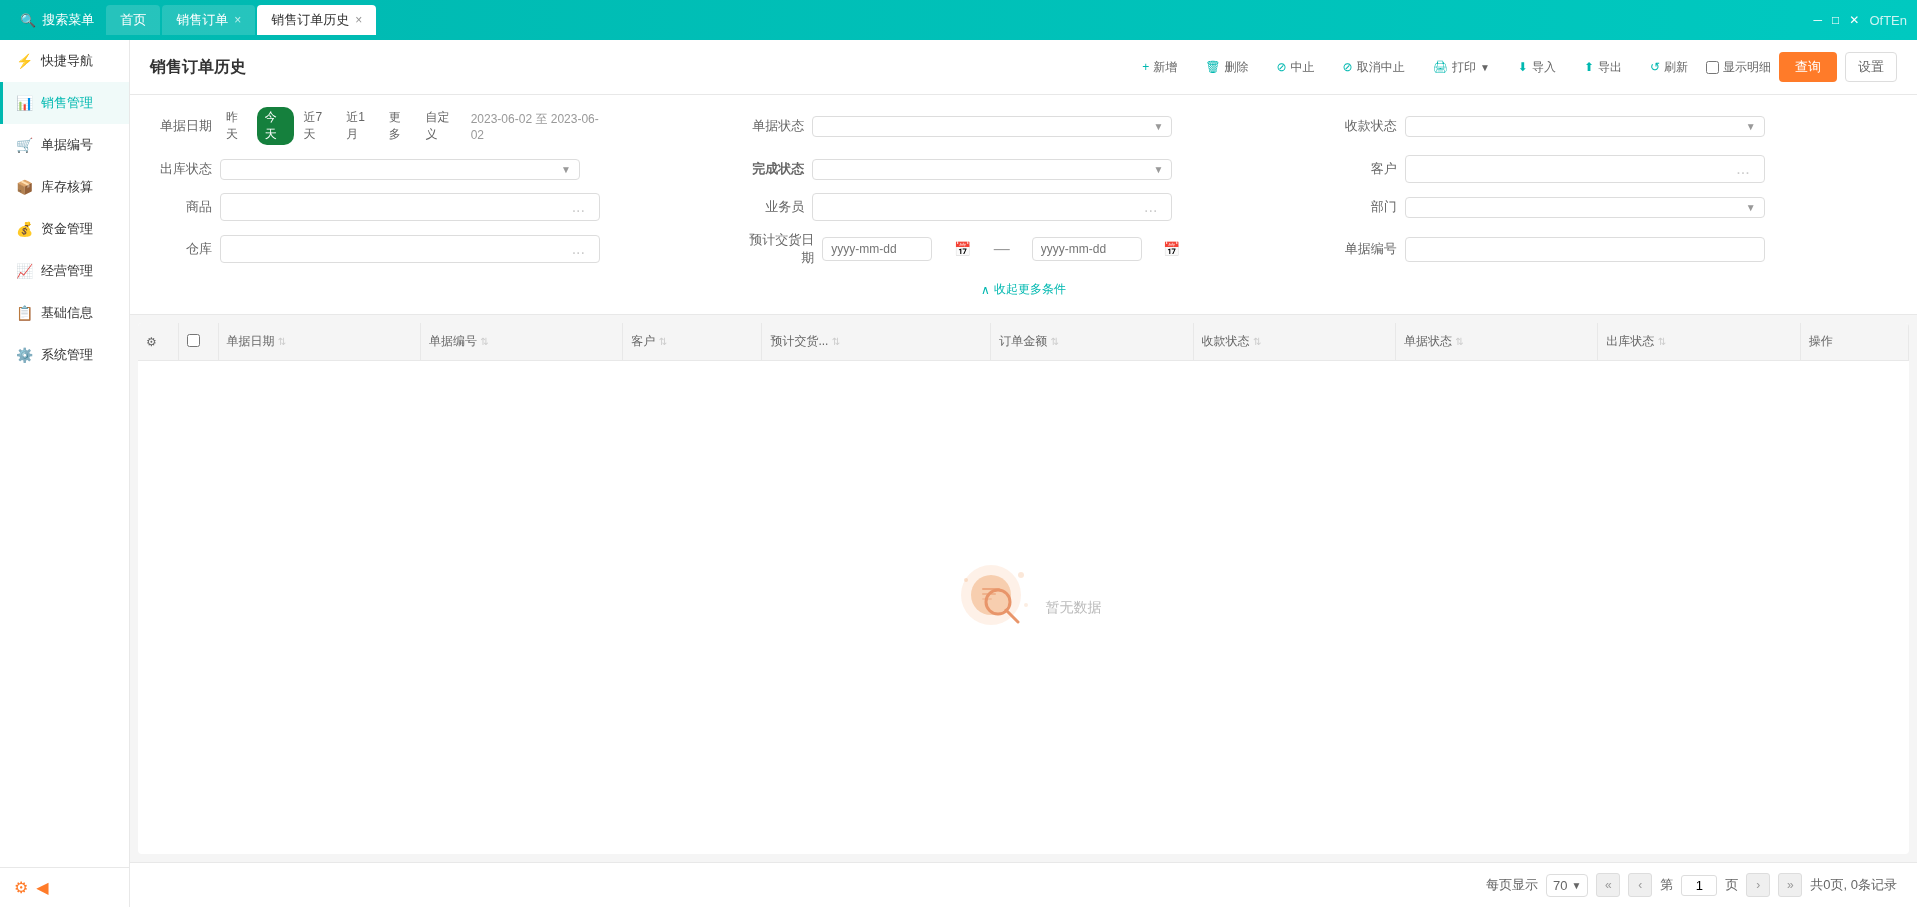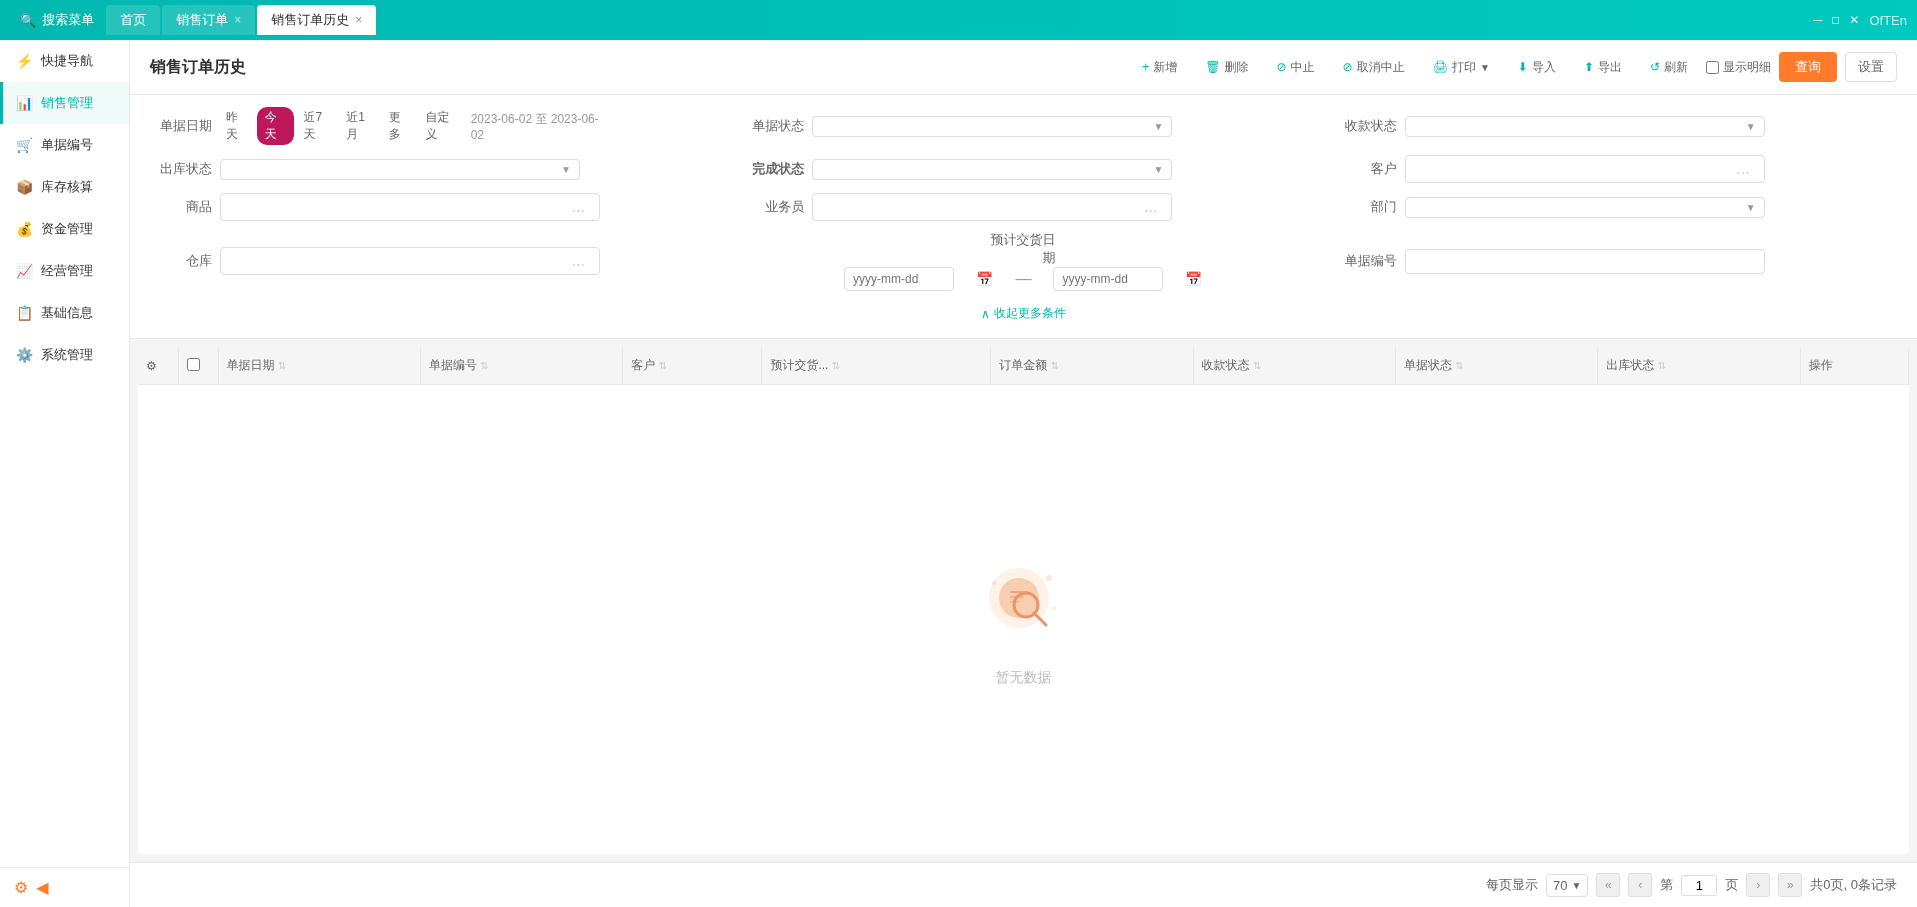--- a/index.html
+++ b/index.html
@@ -200,21 +200,21 @@
       font-size: 12px;
       justify-content: space-between;
     }
     .date-shortcut {
       padding: 2px 6px;
       color: #666;
       cursor: pointer;
       border-radius: 3px;
     }
     .date-shortcut.active {
-      background: #be185d;
+      background: #15803d;
       color: #fff;
       border-radius: 10px;
       padding: 2px 8px;
     }
     .date-range {
       font-size: 12px;
       color: #999;
       margin-left: 8px;
     }
     .filter-select {
@@ -319,21 +319,21 @@
     .th-settings {
       width: 40px;
       text-align: center;
     }
     .th-checkbox { width: 40px; text-align: center; }
     .th-action { text-align: center; }
     
     
     .empty-state {
       display: flex;
-      flex-direction: column;
+      flex-direction: row;
       align-items: center;
       justify-content: center;
       flex: 1;
       padding: 60px 0;
     }
     .empty-icon {
       width: 100px;
       height: 100px;
       margin-bottom: 16px;
     }
@@ -601,21 +601,21 @@
       </div>
 
       <div class="filter-row">
         <div class="filter-section">
           <span class="filter-label">仓库</span>
           <div style="display:flex;align-items:center;border:1px solid #ddd;border-radius:4px;padding:4px 8px;min-width:380px;background:#fff;cursor:pointer;">
             <span style="flex:1;color:#bbb;"></span>
             <span class="filter-dots">...</span>
           </div>
         </div>
-        <div class="filter-section" style="margin-left:30px;flex-direction:column;">
+        <div class="filter-section" style="margin-left:30px;">
           <span class="filter-label" style="width:80px;">预计交货日期</span>
           <div class="date-input-group">
             <input class="date-input" type="text" placeholder="yyyy-mm-dd" style="">
             <span class="cal-icon">📅</span>
             <span class="dash">—</span>
             <input class="date-input" type="text" placeholder="yyyy-mm-dd" style="">
             <span class="cal-icon">📅</span>
           </div>
         </div>
         <div class="filter-section" style="margin-left:30px;">

